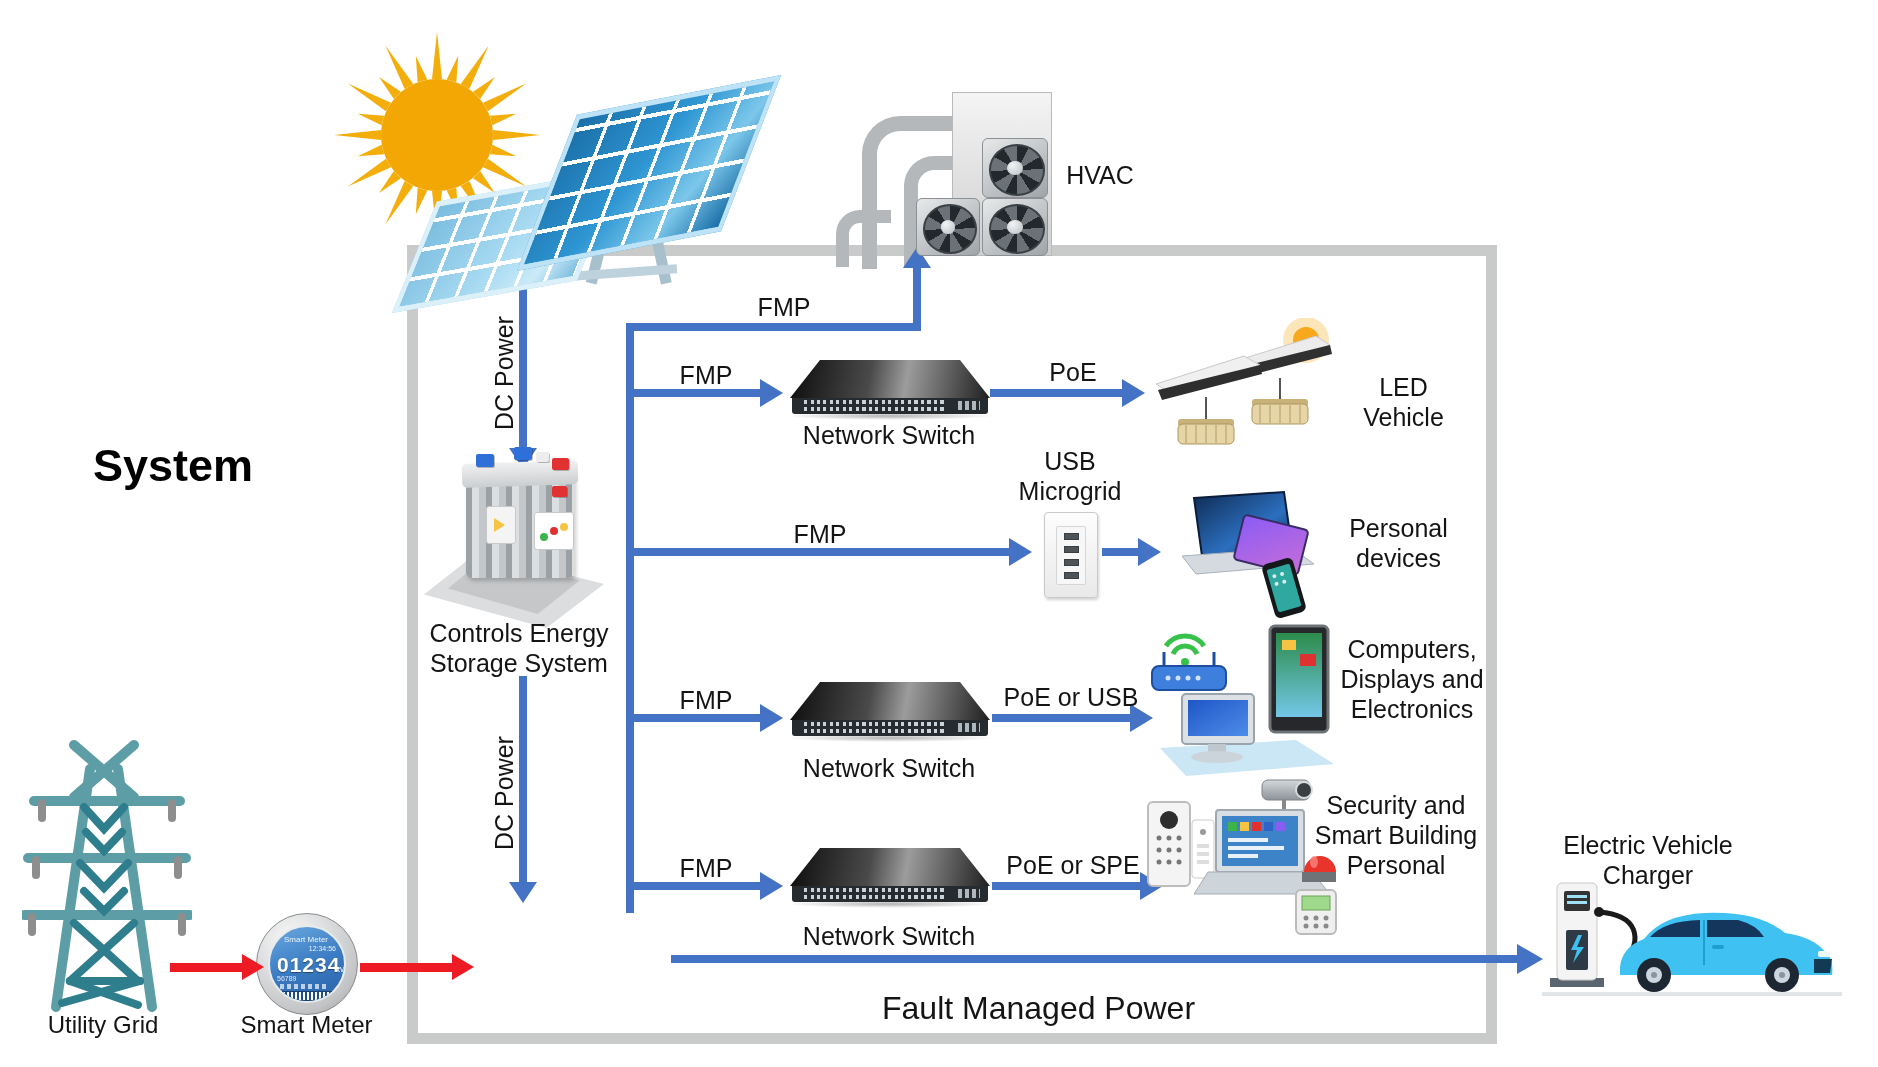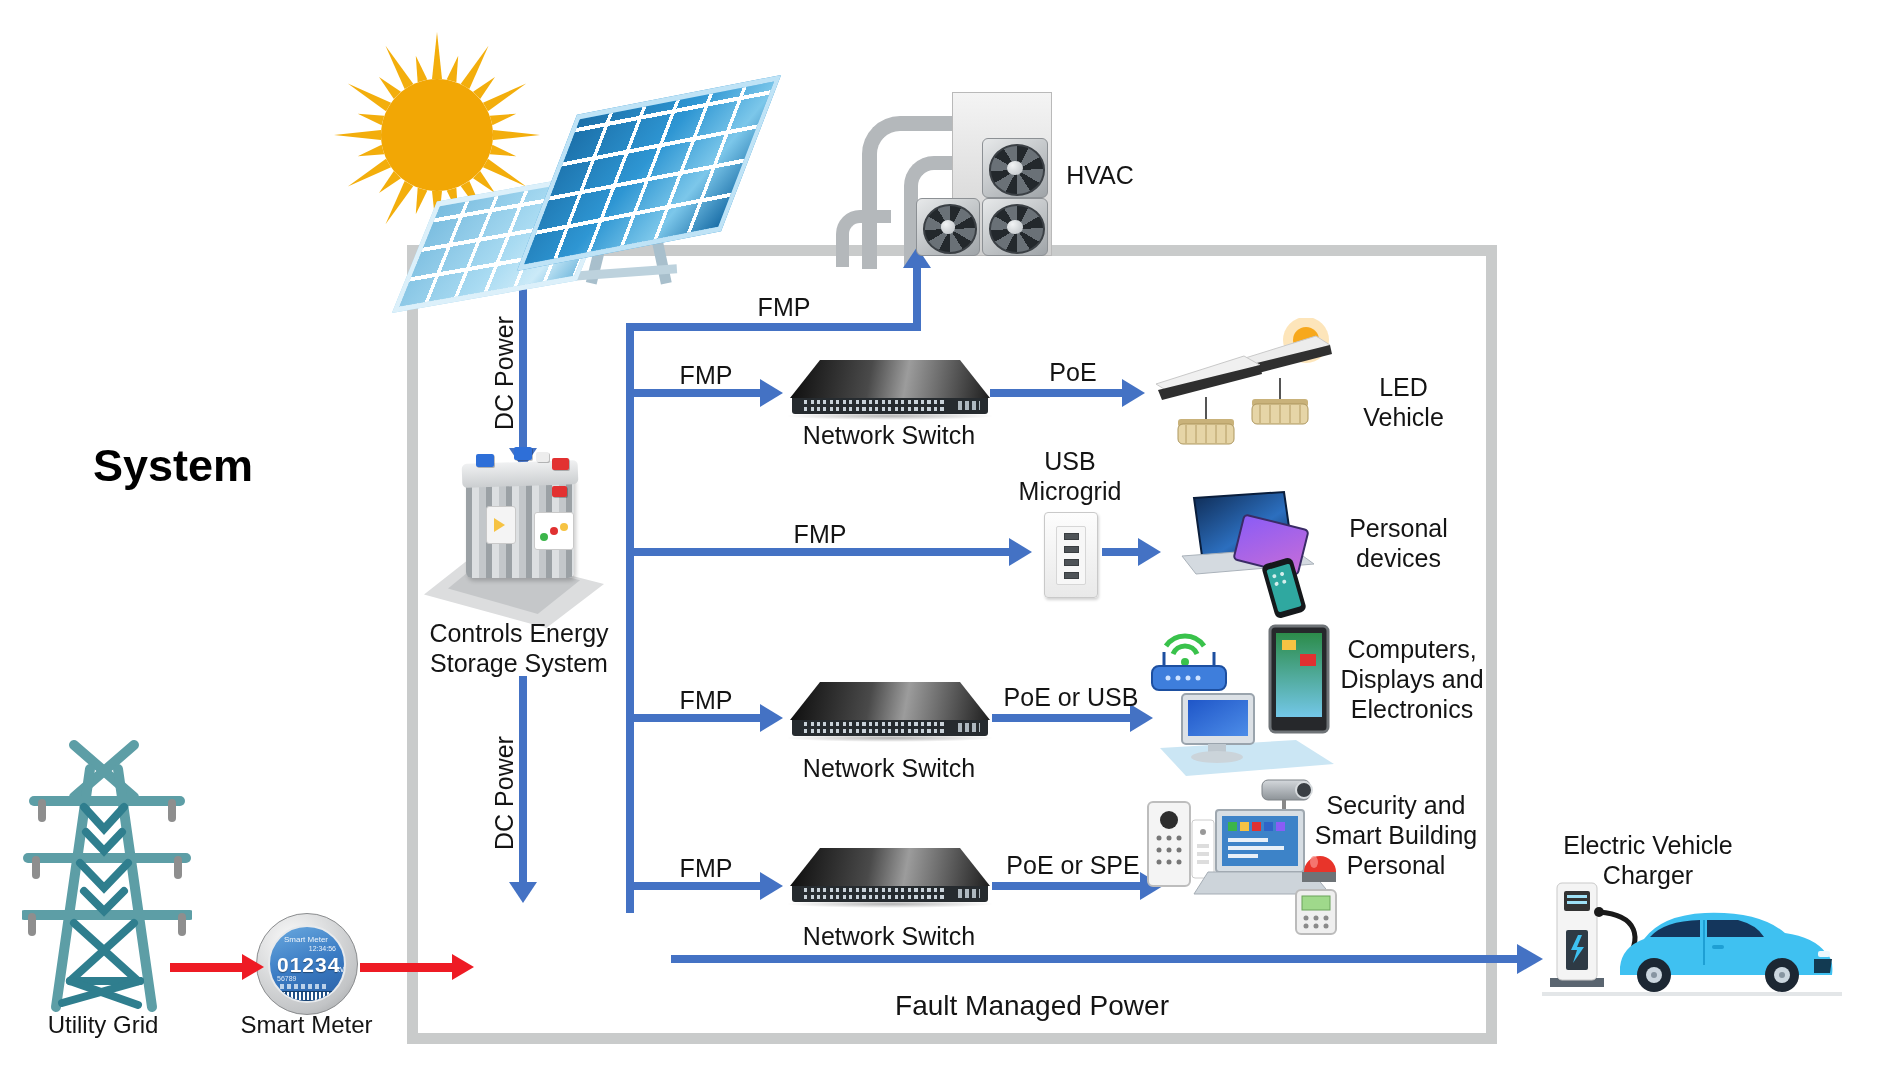--- a/index.html
+++ b/index.html
@@ -409,21 +409,21 @@
   </svg>
   <div class="lbl" style="left:1283px;top:790px;width:226px;">
     <div>Security and</div>
     <div>Smart Building</div>
     <div>Personal</div>
   </div>
 
 
   <div class="bl" style="left:671px;top:955px;width:846px;height:8px;z-index:5;"></div>
   <div class="ar r" style="left:1517px;top:944px;border-width:15px 0 15px 26px;z-index:5;"></div>
-  <div class="lbl" style="left:882px;top:989px;width:300px;font-size:28px;">Fault Managed Power</div>
+  <div class="lbl" style="left:882px;top:989px;width:300px;font-size:32px;">Fault Managed Power</div>
 
   <svg class="abs" style="left:22px;top:733px;z-index:2;" width="170" height="282">
     <g stroke="#5D9EA6" stroke-width="10" stroke-linecap="round" fill="none">
       <path d="M52 12 L112 64"></path>
         <path d="M112 12 L52 64"></path>
       <path d="M68 36 L34 274"></path>
         <path d="M96 36 L130 274"></path>
       <path d="M12 68 H158"></path>
         <path d="M6 125 H164"></path>
         <path d="M2 182 H168"></path>

